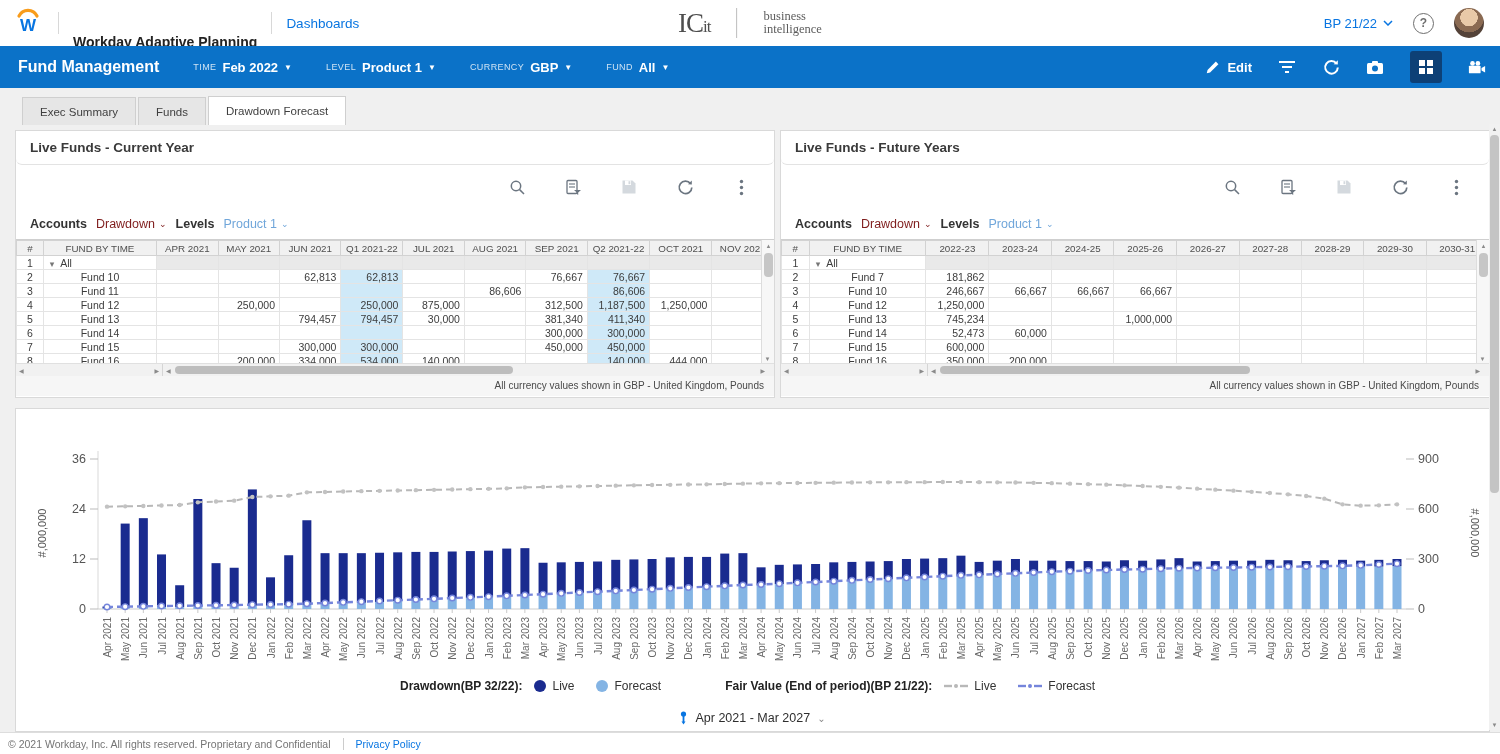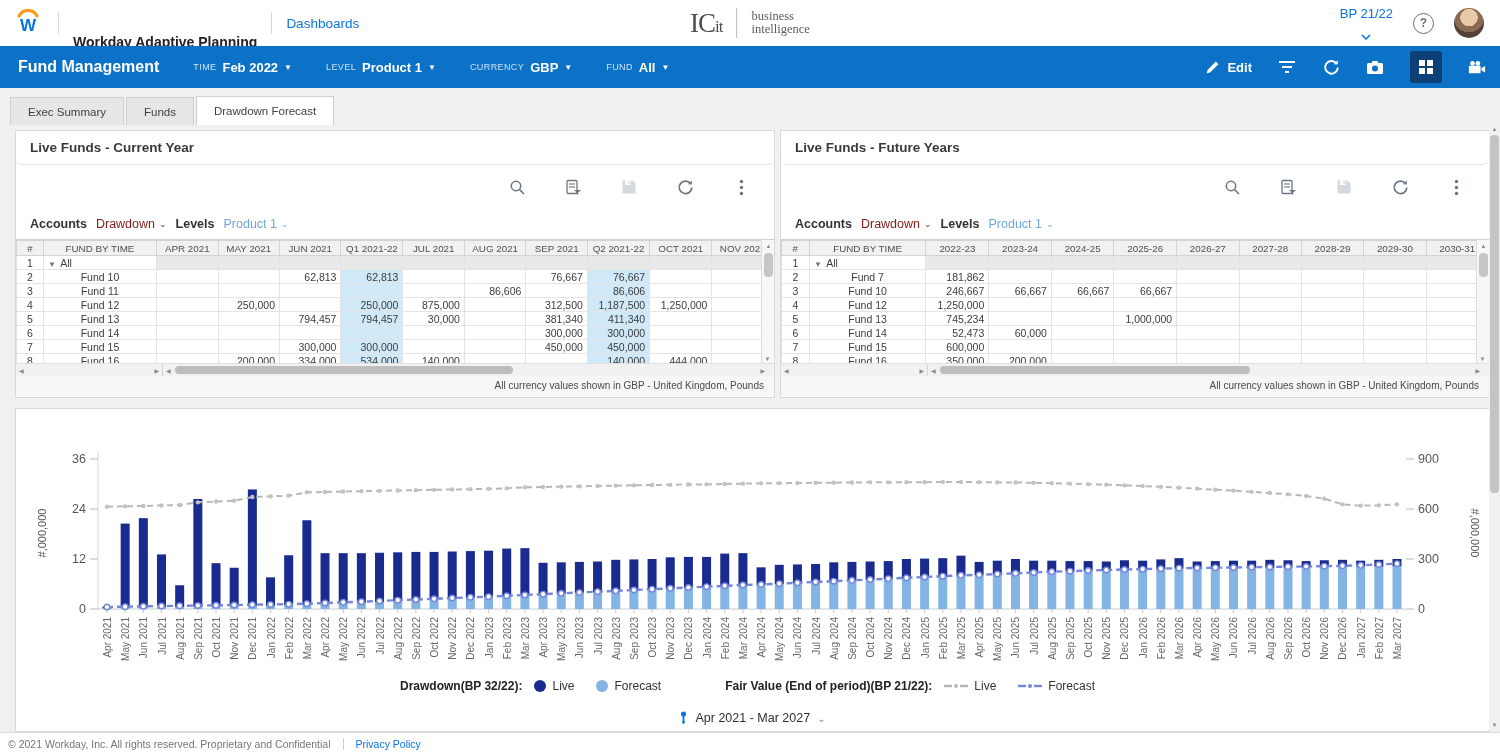--- a/index.html
+++ b/index.html
@@ -5,45 +5,45 @@
   * { box-sizing: border-box; margin:0; padding:0; }
   html,body { width:1500px; height:754px; overflow:hidden; }
   body { font-family:"Liberation Sans", sans-serif; background:#f0f0f0; position:relative; }
 
   
   .top-header { position:absolute; top:0; left:0; right:0; height:46px; background:#fff; display:flex; align-items:center; z-index:5; }
   .hdr-left { display:flex; align-items:center; padding-left:12px; }
   .vdiv { width:1px; height:22px; background:#d8d8d8; margin:0 14px; }
   .brand { font-size:14px; font-weight:bold; color:#232323;margin-top:38px; }
   .nav-link { font-size:13.5px; color:#0875e1; cursor:pointer; }
-  .hdr-center { position:absolute; left:50%; transform:translateX(-50%); display:flex; align-items:center; gap:14px; color:#5c5c5c; }
+  .hdr-center { position:absolute; left:50%; transform:translateX(-50%); display:flex; align-items:center; gap:26px; color:#5c5c5c; }
   .icit-main { font-family:"Liberation Serif", serif; font-size:27px; color:#4e4e4e; letter-spacing:-1px; }
   .icit-it { font-size:17px; }
   .icit-div { width:1px; height:30px; background:#bdbdbd; }
   .icit-sub { font-family:"Liberation Serif", serif; font-size:12.5px; line-height:13px; color:#5c5c5c; }
   .hdr-right { margin-left:auto; display:flex; align-items:center; gap:20px; padding-right:16px; }
-  .bp-select { color:#0875e1; font-size:13px; display:flex; align-items:center; gap:13px; cursor:pointer;flex-direction:column; }
+  .bp-select { color:#0875e1; font-size:13px; display:flex; align-items:center; gap:6px; cursor:pointer; }
   .chev { font-size:10px; }
   .help-circle { width:21px; height:21px; border:1.6px solid #6e6e6e; border-radius:50%; color:#6e6e6e; font-size:12px; font-weight:bold; display:flex; align-items:center; justify-content:center; cursor:pointer; }
   .avatar { width:30px; height:30px; border-radius:50%; background:radial-gradient(circle at 50% 32%, #e8c9a8 0 34%, #8a6a52 35% 58%, #544238 59%); cursor:pointer; }
 
   
   .blue-bar { position:absolute; top:46px; left:0; right:0; height:42px; background:#0b72c8; display:flex; align-items:center; color:#fff; z-index:5; }
   .bb-title { font-size:16px; font-weight:bold; margin:0 34px 0 18px; }
   .bb-filter { display:flex; align-items:center; gap:6px; margin-right:34px; cursor:pointer; }
   .bb-filter .lab { font-size:9px; letter-spacing:.4px; color:rgba(255,255,255,.8); }
   .bb-filter .val { font-size:13px; font-weight:bold; }
   .bb-filter .car { font-size:8px; }
   .bb-right { margin-left:auto; display:flex; align-items:center; gap:26px; padding-right:14px; }
   .bb-btn { display:flex; align-items:center; gap:7px; font-size:13px; font-weight:bold; cursor:pointer; }
   .bb-icon { width:18px; height:18px; display:flex; align-items:center; justify-content:center; cursor:pointer; }
   .bb-active { width:32px; height:32px; background:#0d4076; border-radius:3px; display:flex; align-items:center; justify-content:center; cursor:pointer; }
 
   
-  .tab-bar { position:absolute; top:88px; left:0; right:0; height:37px; display:flex; align-items:flex-end; padding-left:10px; z-index:4; }
+  .tab-bar { position:absolute; top:88px; left:12px; right:0; height:37px; display:flex; align-items:flex-end; padding-left:10px; z-index:4; }
   .tab { height:28px; display:flex; align-items:center; padding:0 17px; font-size:11.5px; color:#3f3f3f; background:#e6e6e6; border:1px solid #cfcfcf; border-bottom:none; margin-right:2px; cursor:pointer; }
   .tab.active { background:#fff; height:29px; font-weight:normal; }
 
   
   .panel { position:absolute; background:#fff; border:1px solid #d9d9d9; }
   .panel-title { height:34px; line-height:34px; padding:0 14px; font-size:13.5px; font-weight:bold; color:#3a3a3a; border-bottom:1px solid #e3e3e3;border-radius:6px; }
   .panel-toolbar { height:44px; display:flex; justify-content:flex-end; align-items:center; gap:38px; padding-right:24px; }
   .pt-icon { width:18px; height:18px; cursor:pointer; display:flex; align-items:center; justify-content:center; }
   .panel-controls { height:30px; display:flex; align-items:center; gap:9px; padding-left:14px; font-size:12.5px; }
   .pc-label { font-weight:bold; color:#333; }

